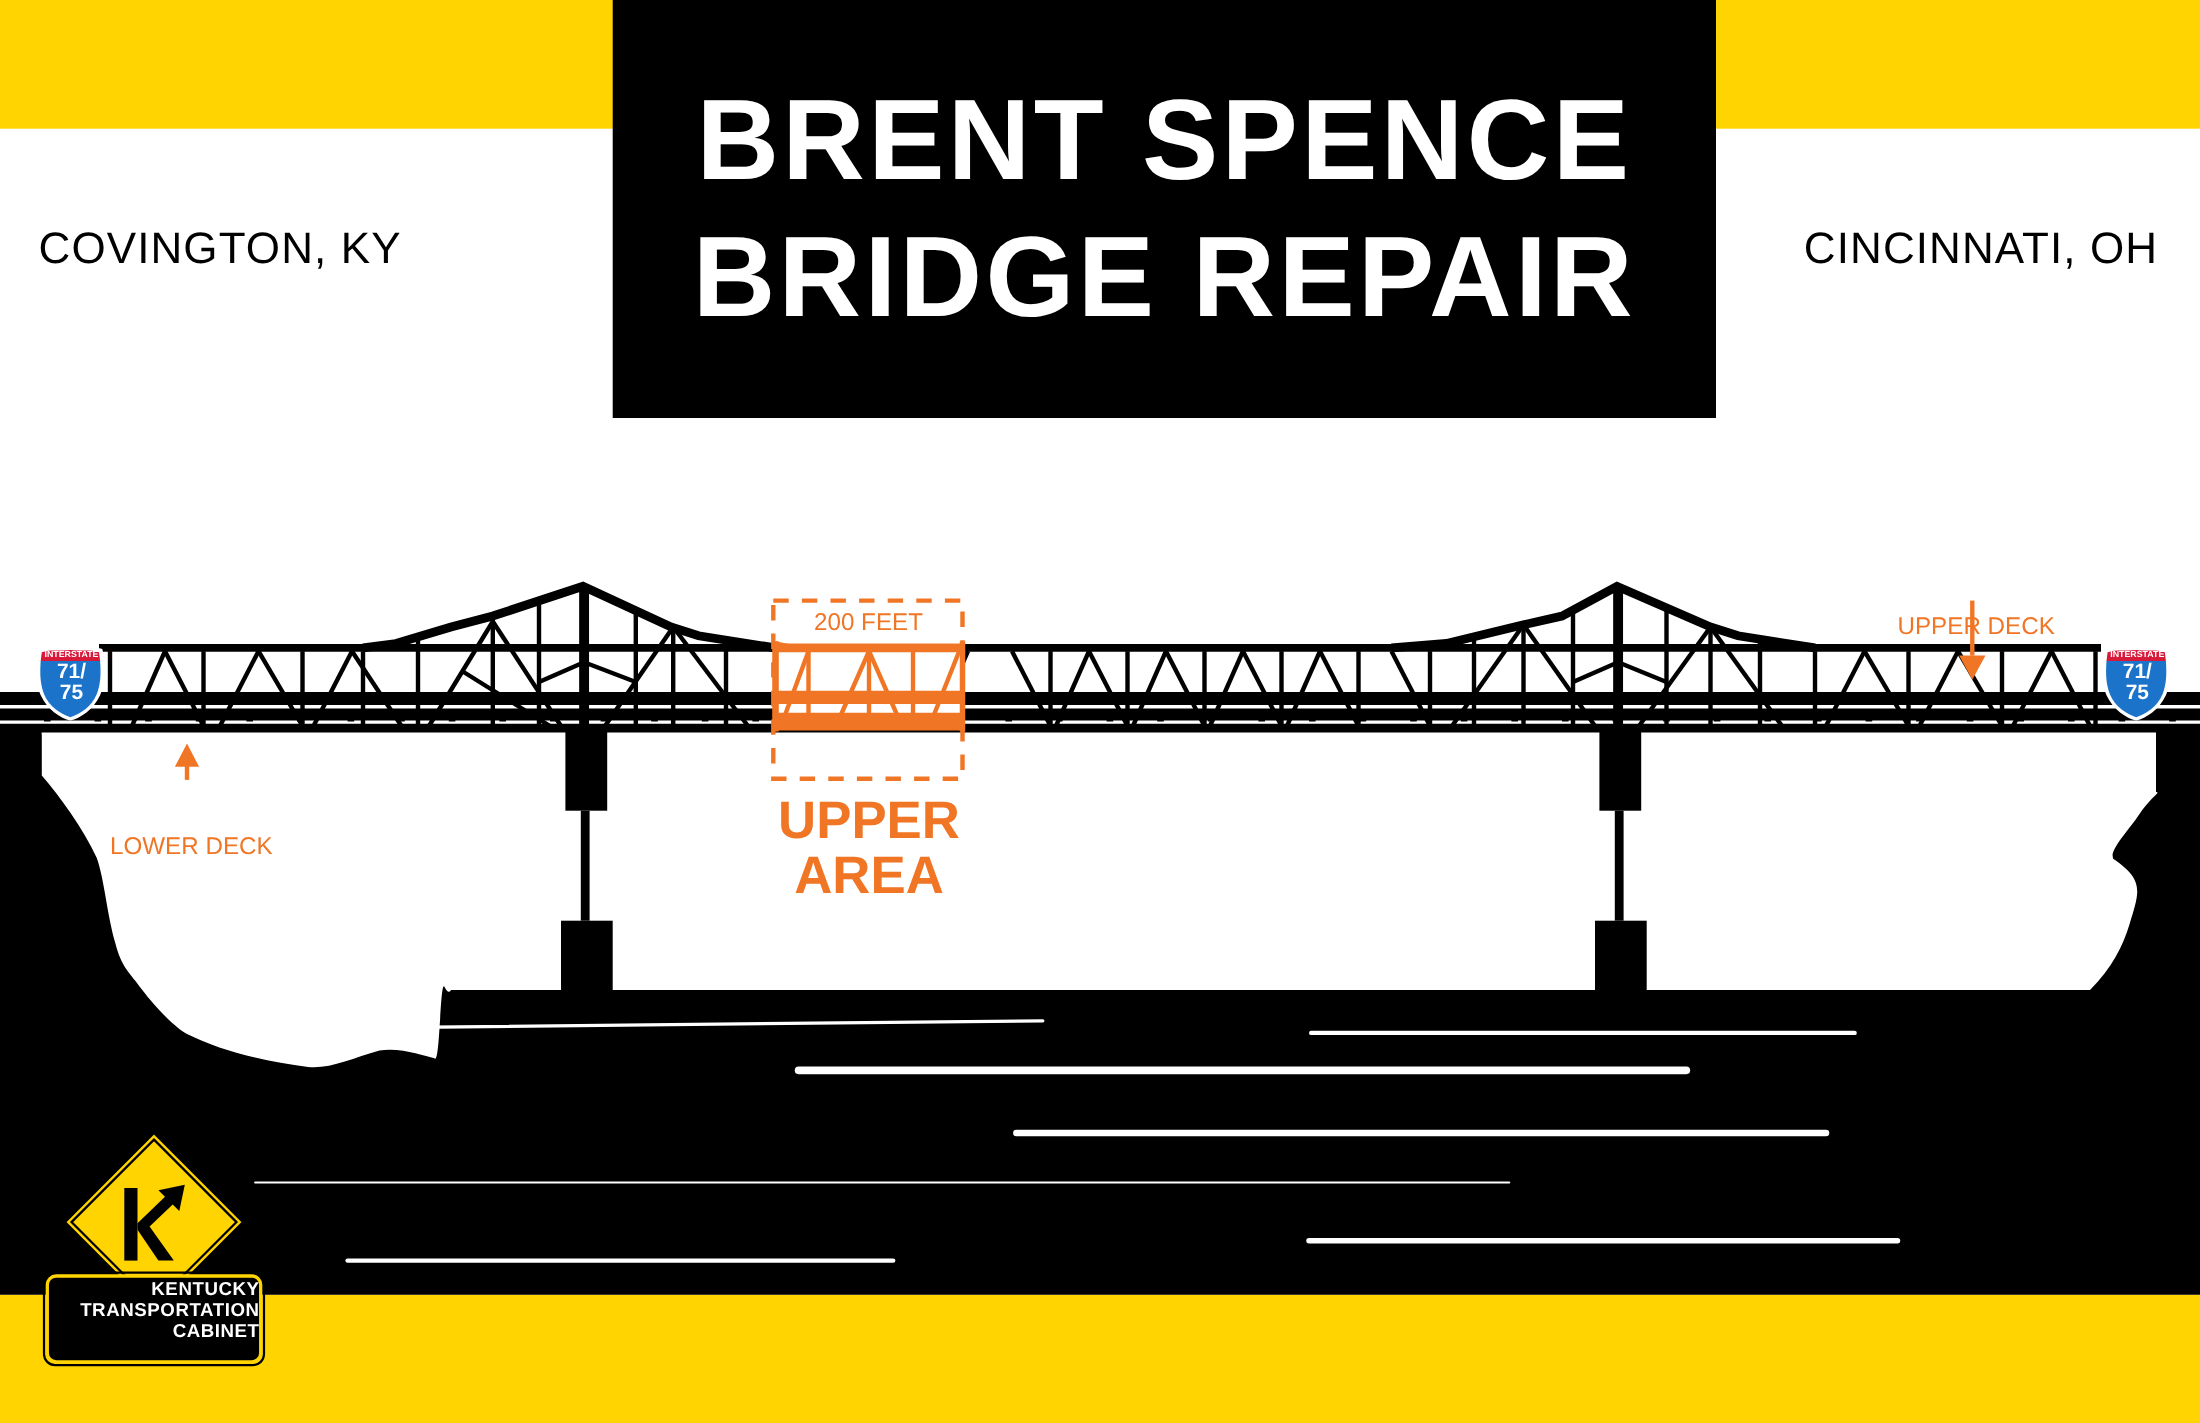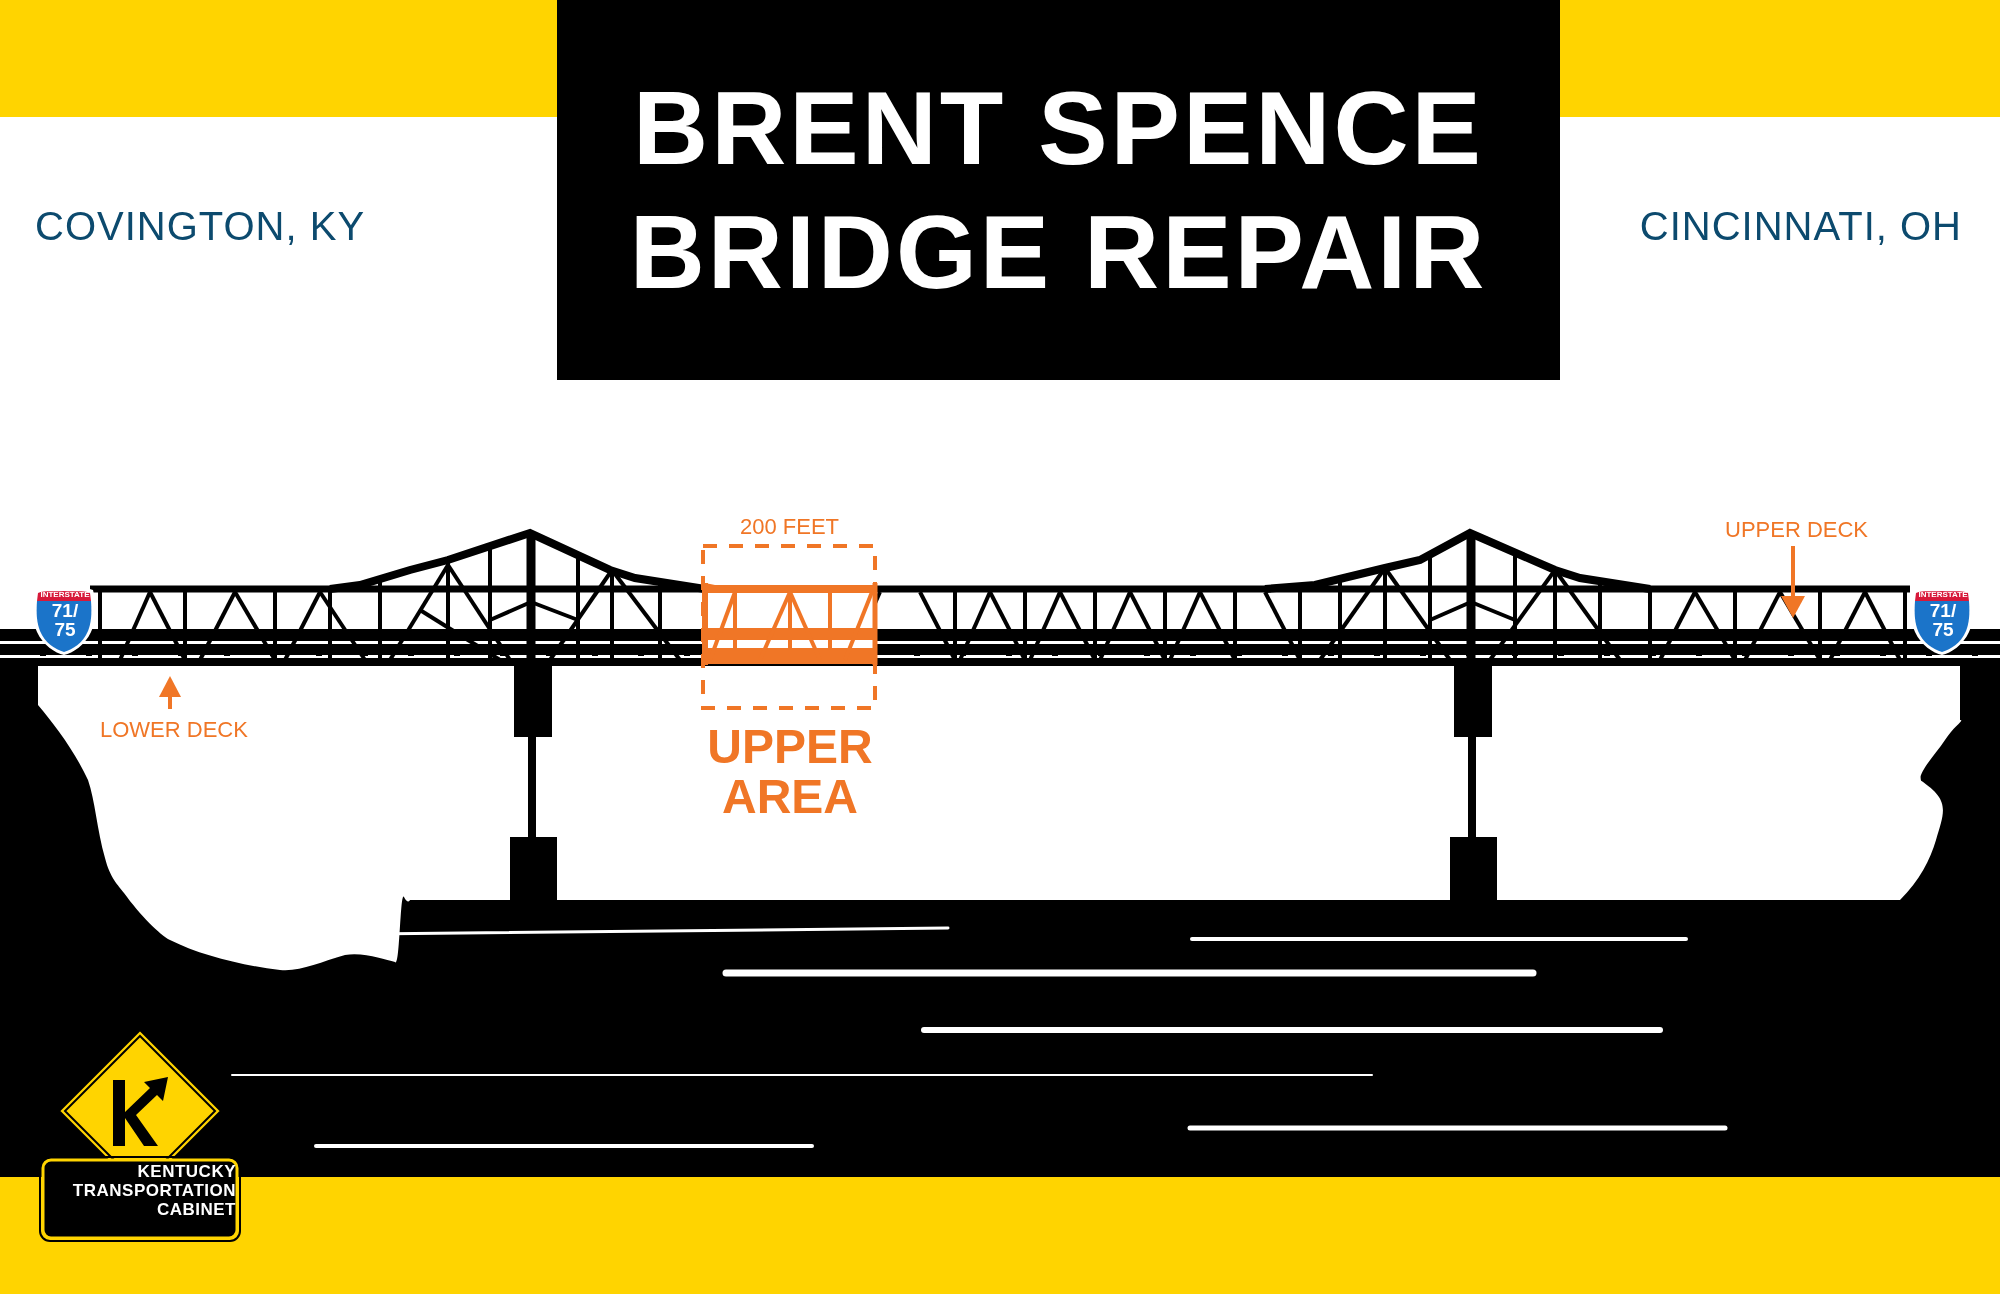--- a/index.html
+++ b/index.html
@@ -2,24 +2,24 @@
 <html><head>
 <meta charset="utf-8">
 <style>
   html, body { margin: 0; padding: 0; }
   body { width: 2000px; height: 1294px; position: relative; overflow: hidden; background: #ffffff; font-family: "Liberation Sans", "DejaVu Sans", sans-serif; }
   .abs { position: absolute; }
   #scene { position: absolute; left: 0; top: 0; width: 2000px; height: 1294px; }
   .title-box { position: absolute; left: 557px; top: 0; width: 1003px; height: 380px; background: #000; display: flex; flex-direction: column; align-items: center; justify-content: center; }
   .title-line { color: #fff; font-weight: 700; font-size: 104px; line-height: 104px; letter-spacing: 3px; white-space: nowrap; }
   .title-line + .title-line { margin-top: 20px; }
-  .city { position: absolute; top: 204px; font-size: 40px; font-weight: 400; color: #0c4a6e; letter-spacing: 1px; white-space: nowrap; text-align: center; }
+  .city { position: absolute; top: 204px; font-size: 40px; font-weight: 400; color: #000000; letter-spacing: 1px; white-space: nowrap; text-align: center; }
   .city.left { left: 35px; }
   .city.right { right: 38px; }
-  .orange-label { position: absolute; color: #F07626; font-size: 22px; white-space: nowrap; }
+  .orange-label { position: absolute; color: #F07626; font-size: 22px; white-space: nowrap; margin-top: 39px; }
   .repair-label { position: absolute; left: 690px; width: 200px; top: 722px; text-align: center; color: #F07626; font-weight: 700; font-size: 48px; line-height: 50px; }
   .logo-text { position: absolute; left: 44px; top: 1162px; width: 192px; text-align: right; color: #fff; font-weight: 700; font-size: 17px; line-height: 19px; letter-spacing: 0.5px; }
 </style>
 </head>
 <body>
 
 <svg id="scene" viewBox="0 0 2000 1294" width="2000" height="1294" xmlns="http://www.w3.org/2000/svg">
 
   <rect x="0" y="0" width="2000" height="117" fill="#FFD400"></rect>
   <rect x="0" y="1177" width="2000" height="117" fill="#FFD400"></rect>

